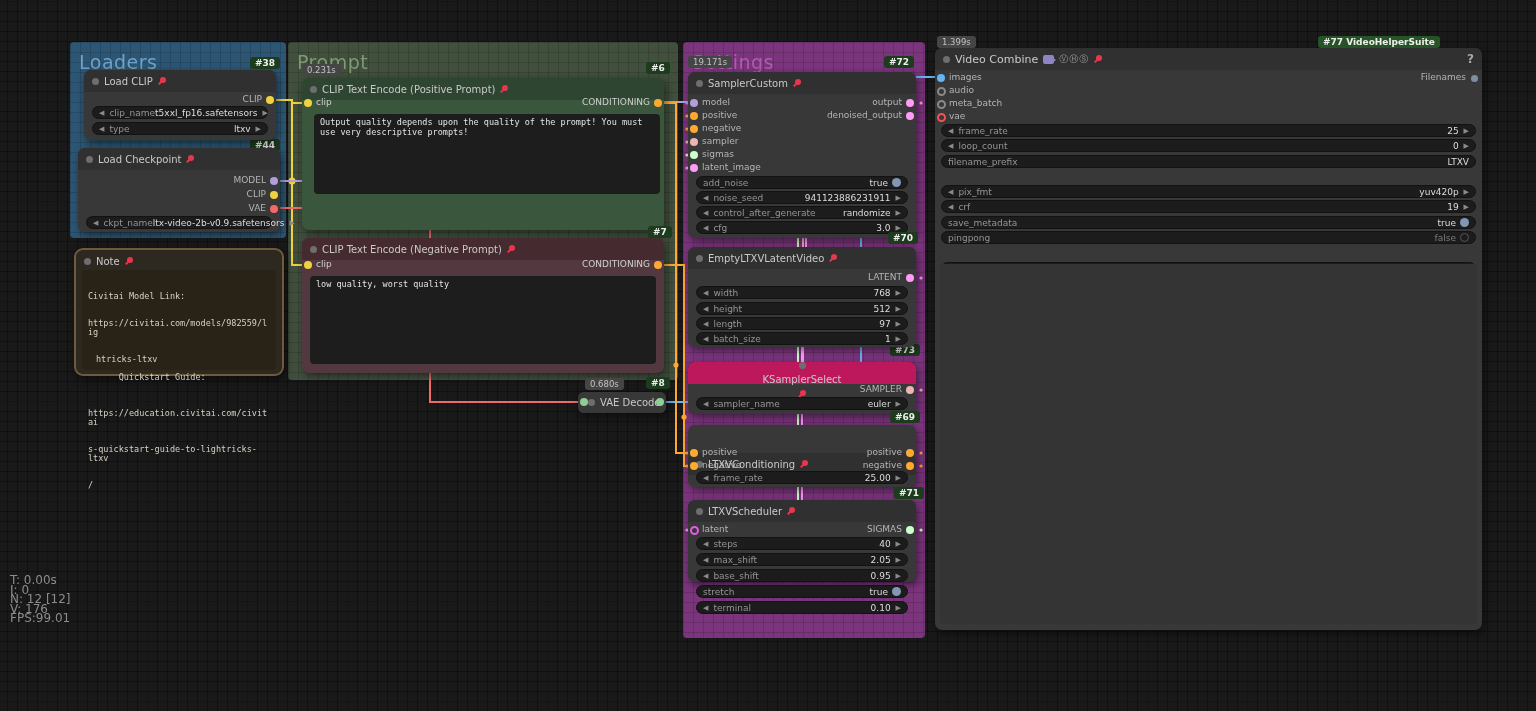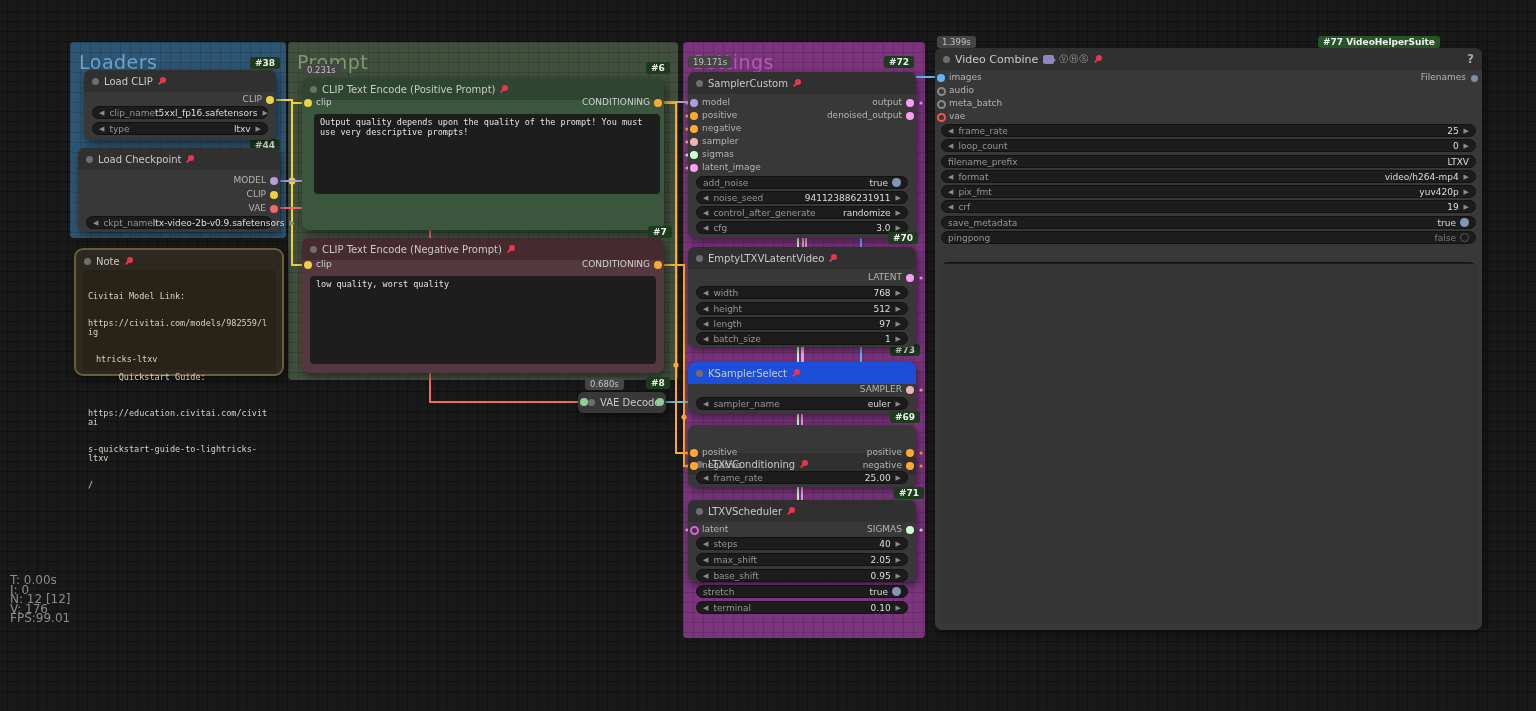--- a/index.html
+++ b/index.html
@@ -267,21 +267,21 @@
     <span class="wv">97</span>
   </div>
   <div class="w arr" style="left:8px;top:85px;width:212px;">
     <span>batch_size</span>
     <span class="wv">1</span>
   </div>
 </div>
 
 <div class="idb under" style="left:890px;top:344px;">#73</div>
 <div class="node" style="left:688px;top:362px;width:228px;height:52px;">
-  <div class="ntitle" style="background:#1d4ed8;">
+  <div class="ntitle" style="background:#be185d;flex-direction:column;">
     <span class="cc"></span>
     <span>KSamplerSelect</span>
     <span class="pin"></span>
   </div>
   <span class="plab r" style="right:14px;top:22px;">SAMPLER</span>
   <span class="prt" style="right:2px;top:24px;background:#ecb4b4;"></span>
   <div class="w arr" style="left:8px;top:35px;width:212px;">
     <span>sampler_name</span>
     <span class="wv">euler</span>
   </div>
@@ -368,24 +368,20 @@
     <span class="wv">25</span>
   </div>
   <div class="w arr" style="left:6px;top:91px;width:535px;">
     <span>loop_count</span>
     <span class="wv">0</span>
   </div>
   <div class="w" style="left:6px;top:107px;width:535px;">
     <span>filename_prefix</span>
     <span class="wv">LTXV</span>
   </div>
-  <div class="w arr" style="left:6px;top:122px;width:535px;">
-    <span>format</span>
-    <span class="wv">video/h264-mp4</span>
-  </div>
   <div class="w arr" style="left:6px;top:137px;width:535px;">
     <span>pix_fmt</span>
     <span class="wv">yuv420p</span>
   </div>
   <div class="w arr" style="left:6px;top:152px;width:535px;">
     <span>crf</span>
     <span class="wv">19</span>
   </div>
   <div class="w" style="left:6px;top:168px;width:535px;">
     <span>save_metadata</span>

